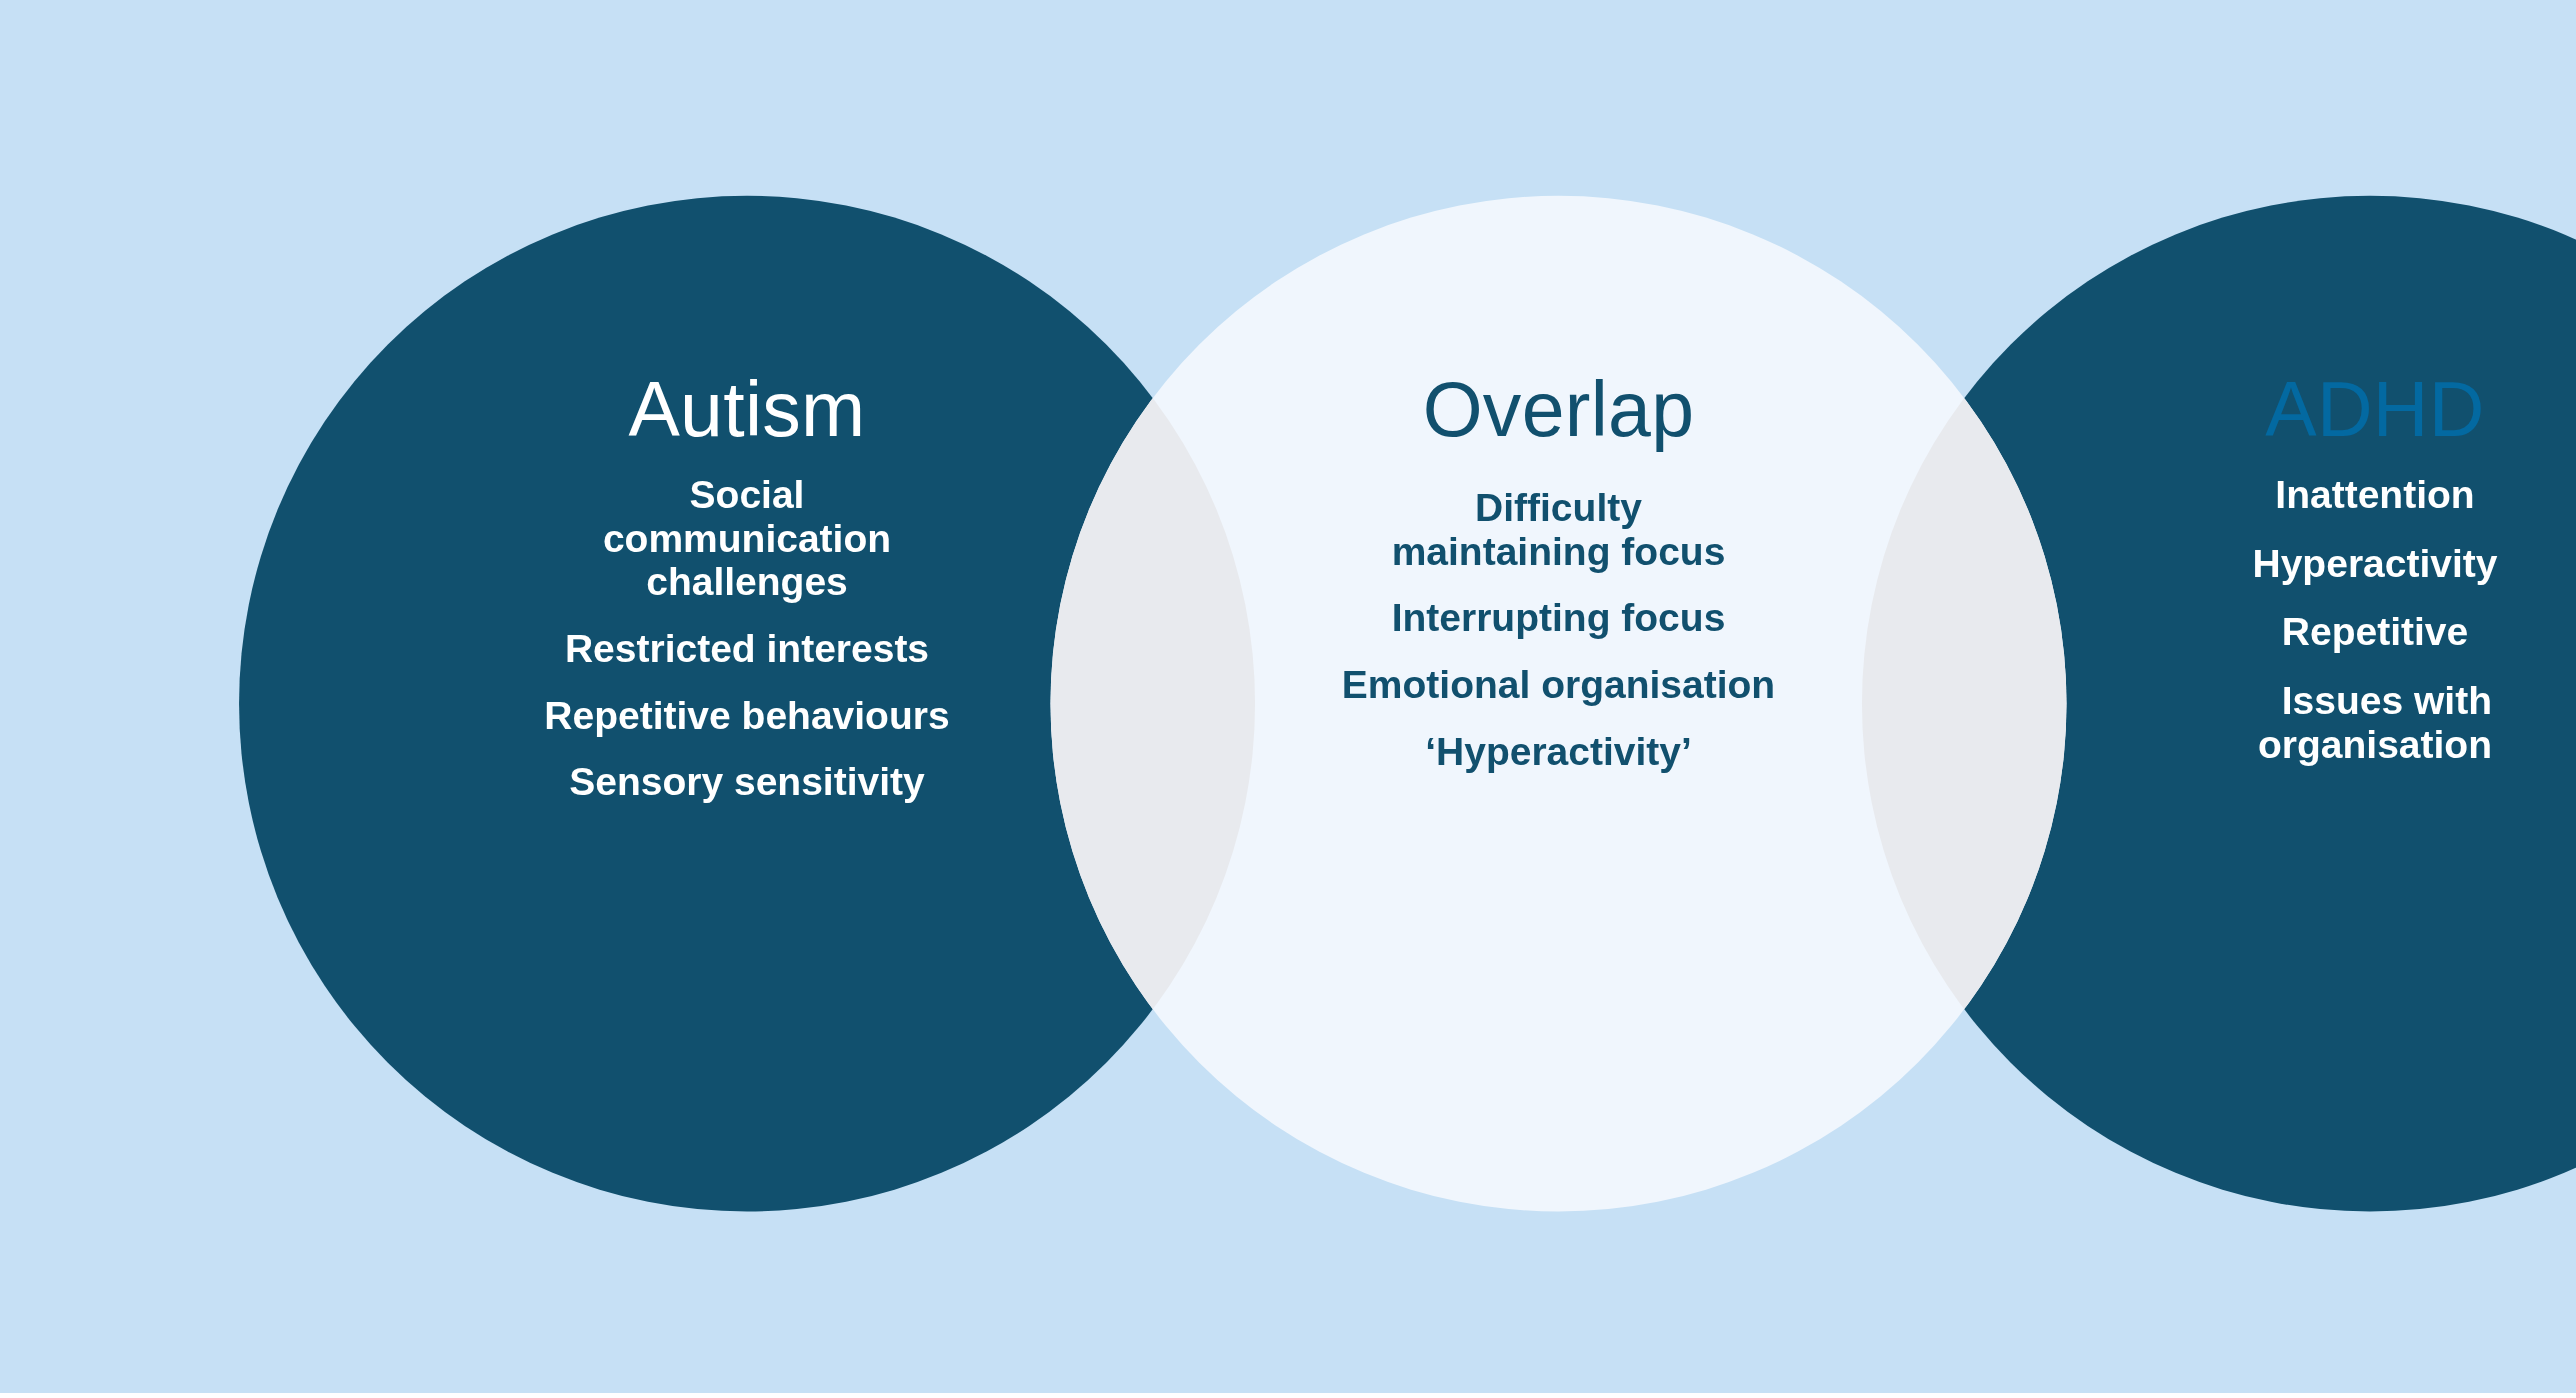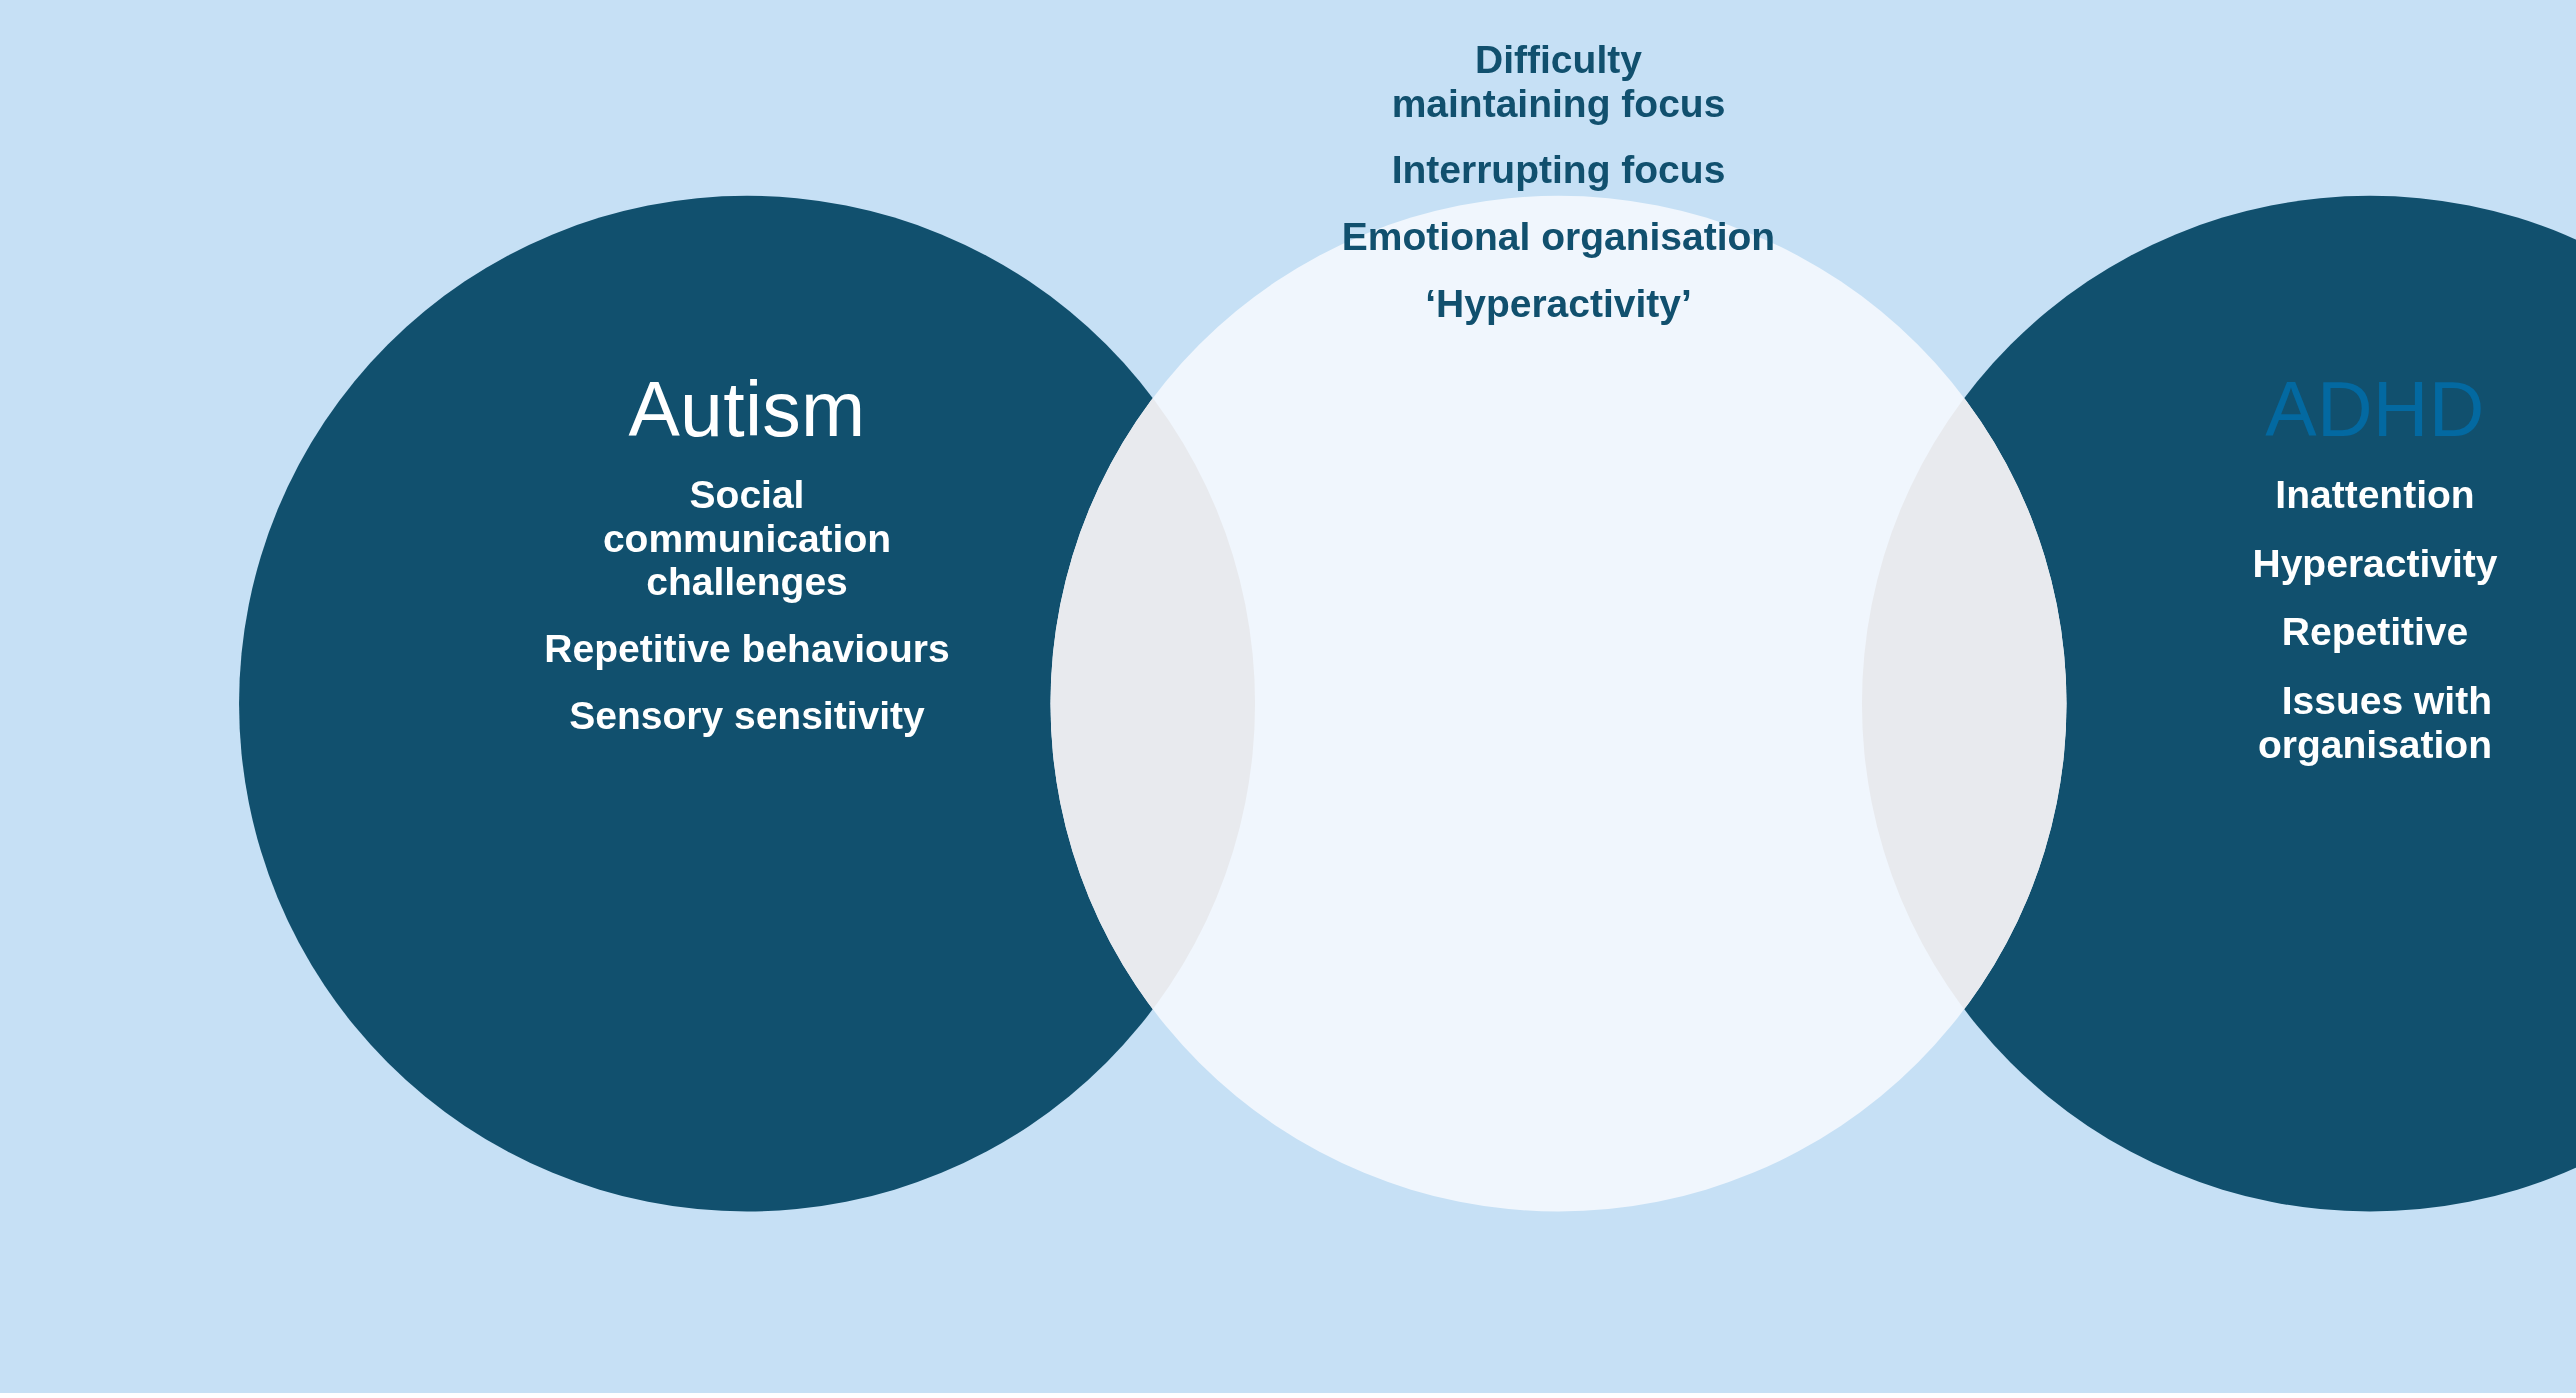--- a/index.html
+++ b/index.html
@@ -153,26 +153,28 @@
       <circle cx="4600" cy="1366" r="986" fill="#e8eaee"></circle>
     </g>
   </svg>
 
   <div class="venn-column" id="col-autism">
     <div class="venn-title">Autism</div>
     <div class="venn-items">
       <div class="venn-item">Social
 communication
 challenges</div>
+      <div class="venn-item">Restricted interests</div>
       <div class="venn-item">Repetitive behaviours</div>
       <div class="venn-item">Sensory sensitivity</div>
     </div>
   </div>
 
   <div class="venn-column" id="col-overlap">
+    <div class="venn-title">Overlap</div>
     <div class="venn-items">
       <div class="venn-item">Difficulty
 maintaining focus</div>
       <div class="venn-item">Interrupting focus</div>
       <div class="venn-item">Emotional organisation</div>
       <div class="venn-item">‘Hyperactivity’</div>
     </div>
   </div>
 
   <div class="venn-column" id="col-adhd">

